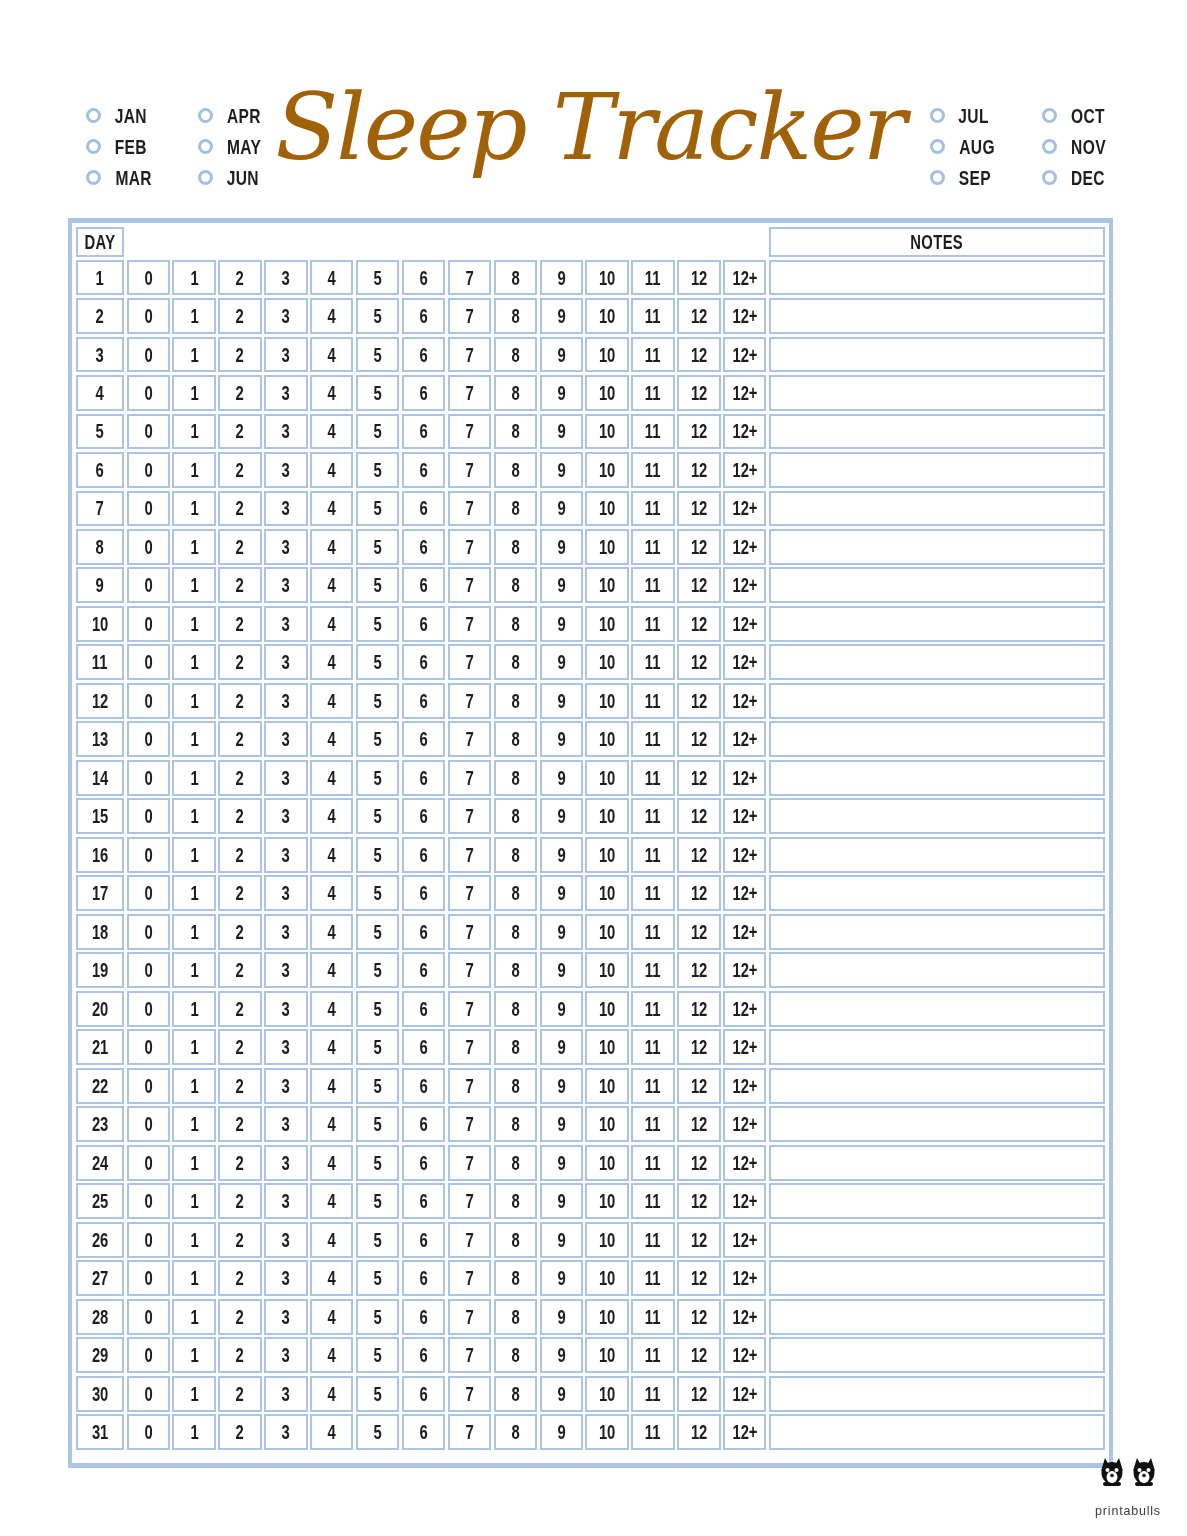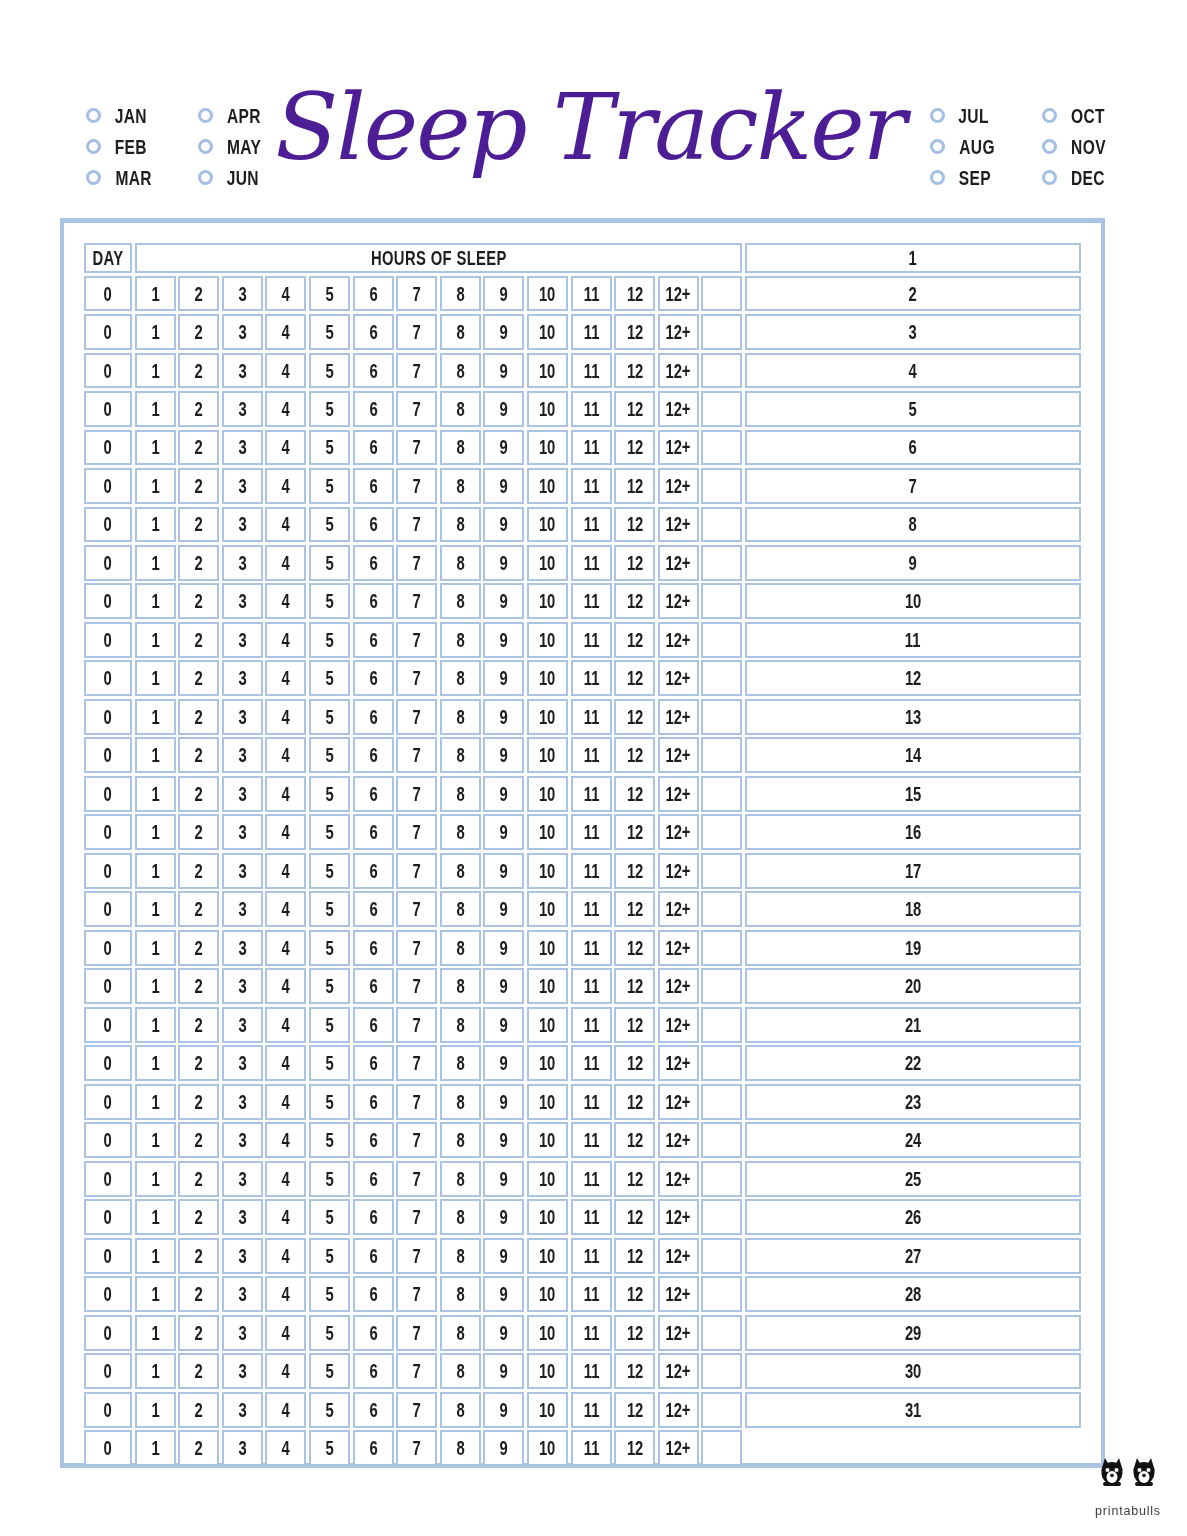--- a/index.html
+++ b/index.html
@@ -26,28 +26,28 @@
     width:15px;height:15px;border:3.5px solid var(--blue-deep);border-radius:50%;
     background:#fff;flex:0 0 auto;
   }
   .month-label{font-weight:bold;font-size:21px;letter-spacing:.5px;}
 
   
   .title{
     position:absolute;left:305px;top:52px;width:570px;height:150px;
     display:flex;align-items:center;justify-content:center;
     font-family:"DejaVu Serif",serif;font-style:italic;font-weight:400;
-    font-size:92px;color:#4c1d95;letter-spacing:-2px;white-space:nowrap;
+    font-size:92px;color:#a16207;letter-spacing:-2px;white-space:nowrap;
   }
 
   
   .tracker{
-    position:absolute;left:60px;top:218px;width:1045px;height:1250px;
+    position:absolute;left:68px;top:218px;width:1045px;height:1250px;
     border:4px solid var(--blue);border-top-width:5px;border-bottom-width:5px;
-    padding:20px;background:#fff;
+    padding:4px;background:#fff;
     display:grid;
     grid-template-columns:48px repeat(14,1fr) 336px;
     grid-template-rows:30px;
     grid-auto-rows:35.9px;
     gap:2.6px;
   }
   .cell{
     background:#fff;border:2.5px solid var(--blue);
     display:flex;align-items:center;justify-content:center;
     font-weight:bold;font-size:20px;line-height:1;
@@ -123,22 +123,22 @@
   <div class="month-item">
     <span class="month-circle"></span>
     <span class="month-label cx">DEC</span>
   </div>
 </div>
 
 <div class="tracker">
   <div class="cell hdr day-header">
     <span class="cx">DAY</span>
   </div>
-  <div class="cell hdr hours-header">
-    <span class="cx">HOURS OF SLEEP</span>
+  <div class="cell hdr notes-header">
+    <span class="cx">NOTES</span>
   </div>
 
 <div class="cell day-cell">
       <span class="cx">1</span>
     </div>
     <div class="cell hour-cell">
       <span class="cx">0</span>
     </div>
     <div class="cell hour-cell">
       <span class="cx">1</span>

